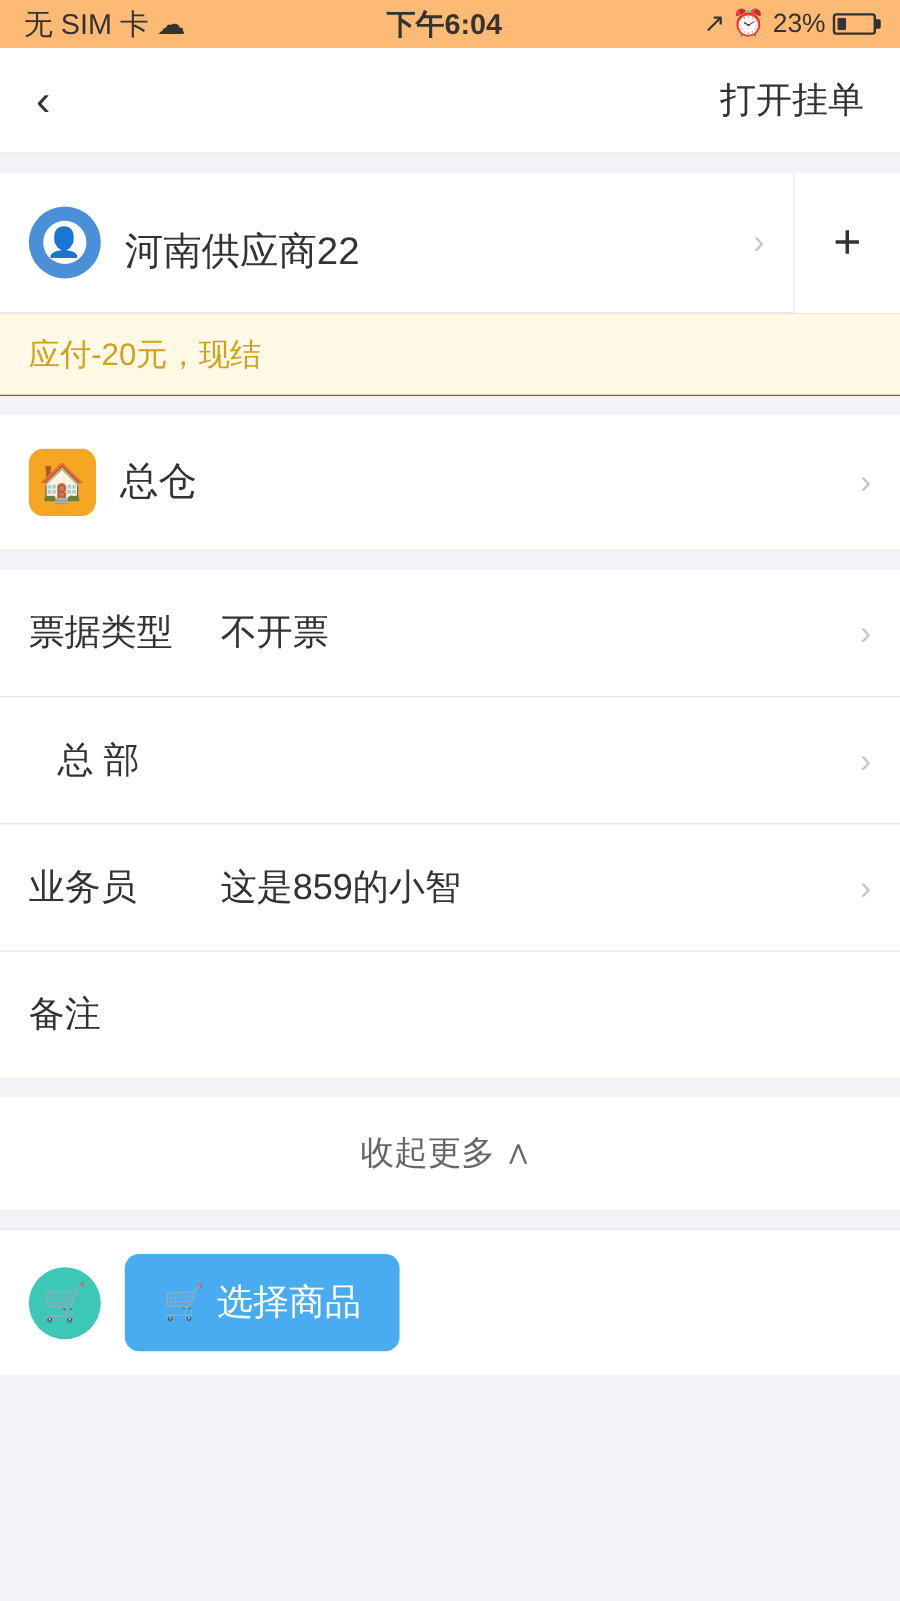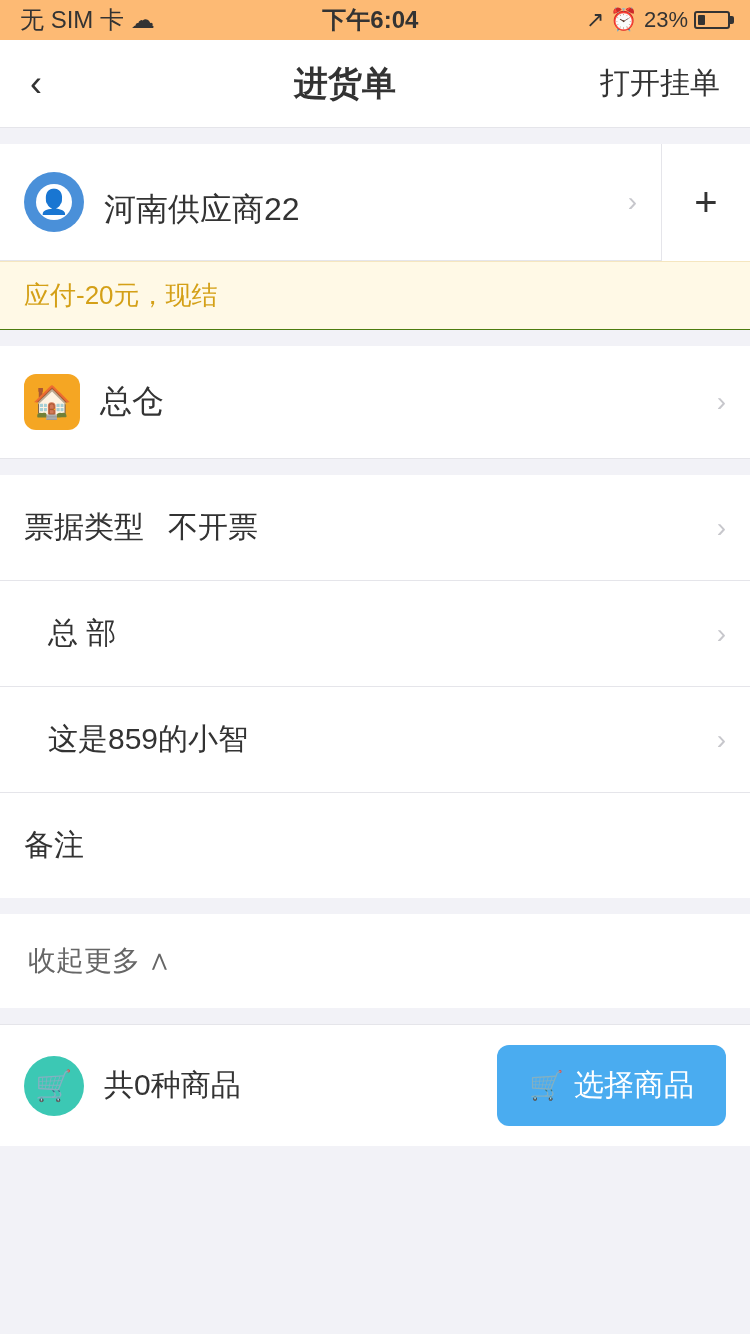--- a/index.html
+++ b/index.html
@@ -180,20 +180,21 @@
     .form-section {
       background: #fff;
       margin-bottom: 16px;
     }
     .form-row {
       display: flex;
       align-items: center;
       padding: 32px 24px;
       border-bottom: 1px solid #e5e5ea;
       min-height: 96px;
+      gap: 16px;
     }
     .form-row:last-child {
       border-bottom: none;
     }
     .form-label {
       font-size: 30px;
       color: #333;
       min-width: 120px;
       flex-shrink: 0;
     }
@@ -208,21 +209,21 @@
       font-size: 30px;
       color: #c7c7cc;
       padding-left: 24px;
     }
 
     
     .collapse-row {
       background: #fff;
       display: flex;
       align-items: center;
-      justify-content: flex-start;
+      justify-content: center;
       padding: 28px;
       margin-bottom: 16px;
       color: #666;
       font-size: 28px;
       cursor: pointer;
     }
     .collapse-row span { margin-right: 6px; }
 
     
     .bottom-bar {
@@ -280,21 +281,20 @@
     <span>⏰</span>
     <span>23%</span>
     <span class="battery-icon">
       <span class="battery-fill"></span>
     </span>
   </div>
 </div>
 
 <div class="nav-bar">
   <div class="nav-back">‹</div>
-  <div class="nav-title">进货单</div>
   <div class="nav-action">打开挂单</div>
 </div>
 
 <div class="content">
 
   <div class="supplier-section">
     <div class="supplier-row">
       <div class="supplier-avatar">
         <div class="supplier-avatar-inner">
           <span class="person-icon">👤</span>
@@ -327,39 +327,39 @@
       <span class="form-value">不开票</span>
       <span class="chevron-right">›</span>
     </div>
 
     <div class="form-row">
       <span class="form-value">总 部</span>
       <span class="chevron-right">›</span>
     </div>
 
     <div class="form-row">
+      <span class="form-label">业务员</span>
       <span class="form-value">这是859的小智</span>
       <span class="chevron-right">›</span>
     </div>
 
     <div class="form-row">
       <span class="form-label">备注</span>
     </div>
 
   </div>
 
   <div class="collapse-row">
     <span>收起更多 ∧</span>
   </div>
 
   <div class="bottom-bar">
     <div class="product-icon-wrap">
       <span style="font-size:30px; color:#fff;">🛒</span>
     </div>
-    <span class="product-count">共0种商品</span>
     <div class="select-btn">
       <span class="select-btn-icon">🛒</span>
       <span>选择商品</span>
     </div>
   </div>
 
   <div class="gray-fill"></div>
 
 </div>
 

